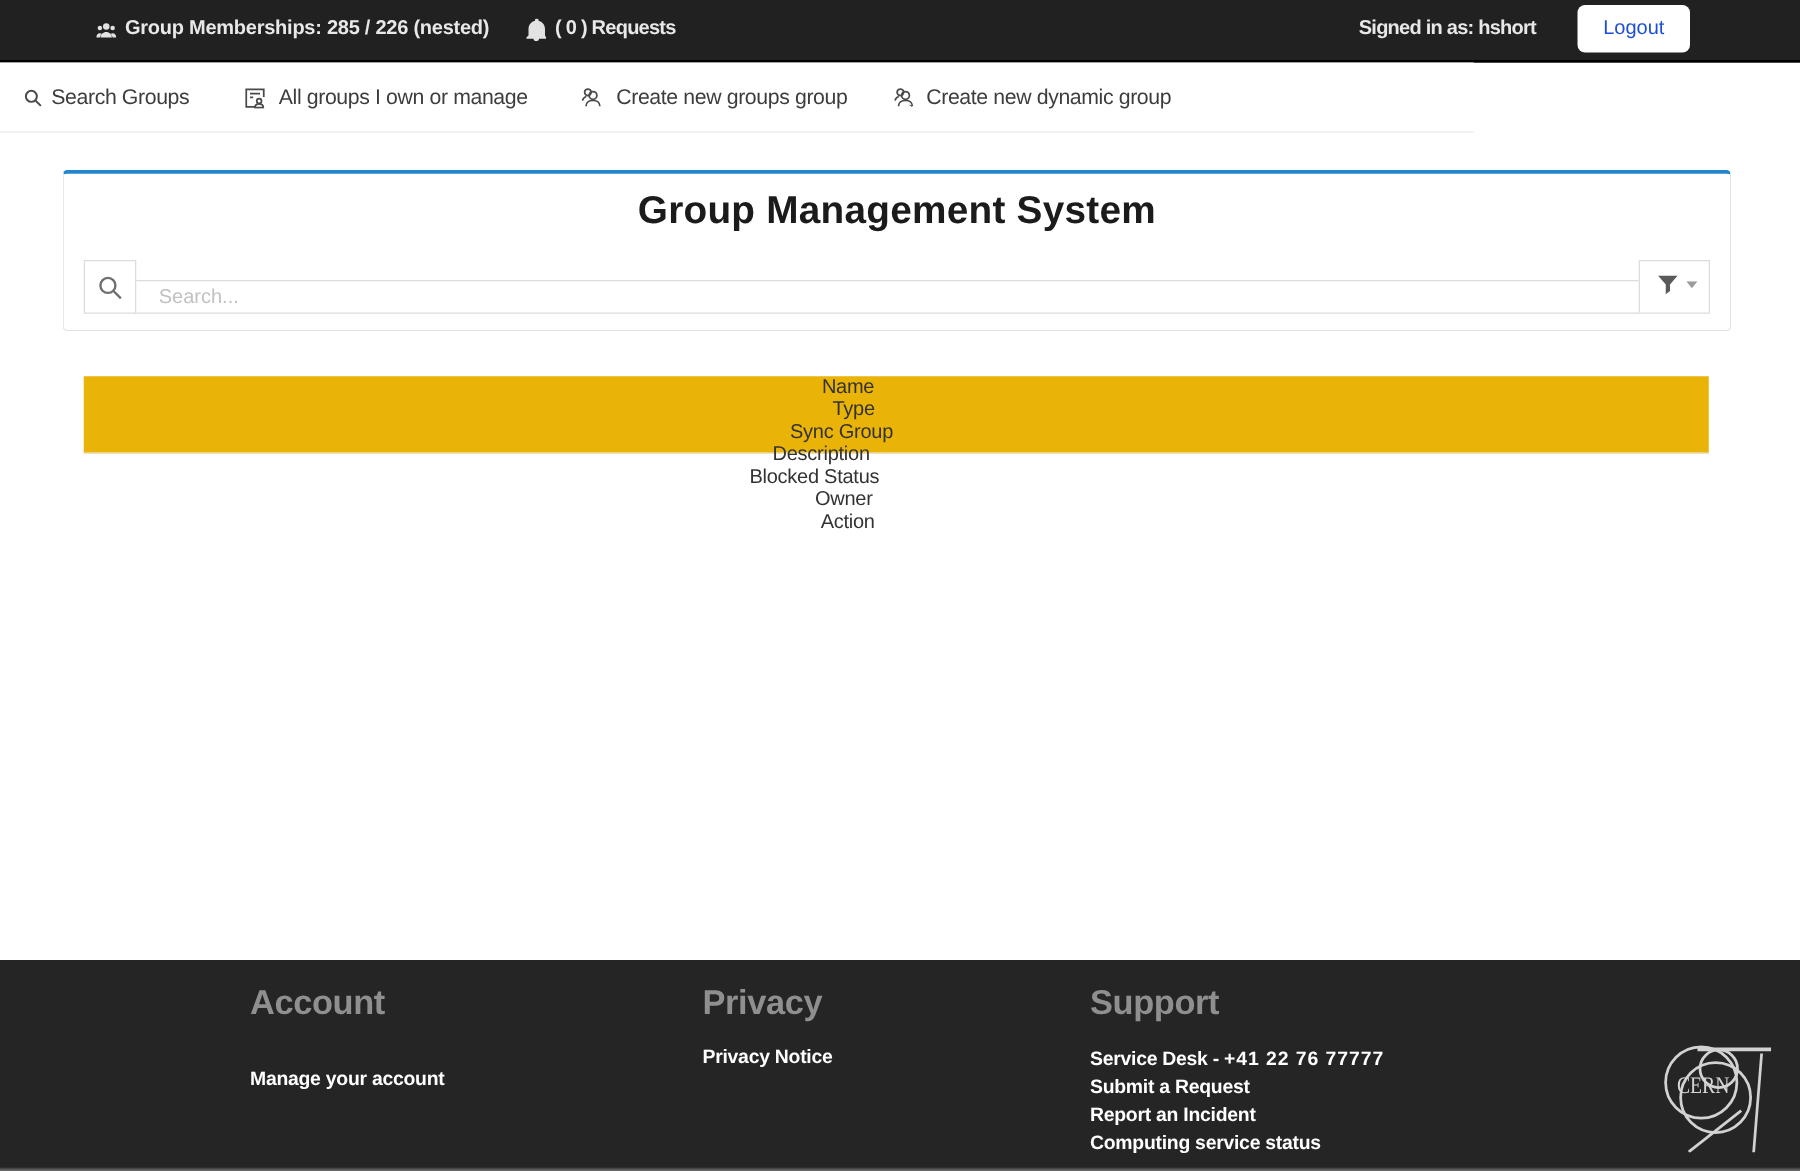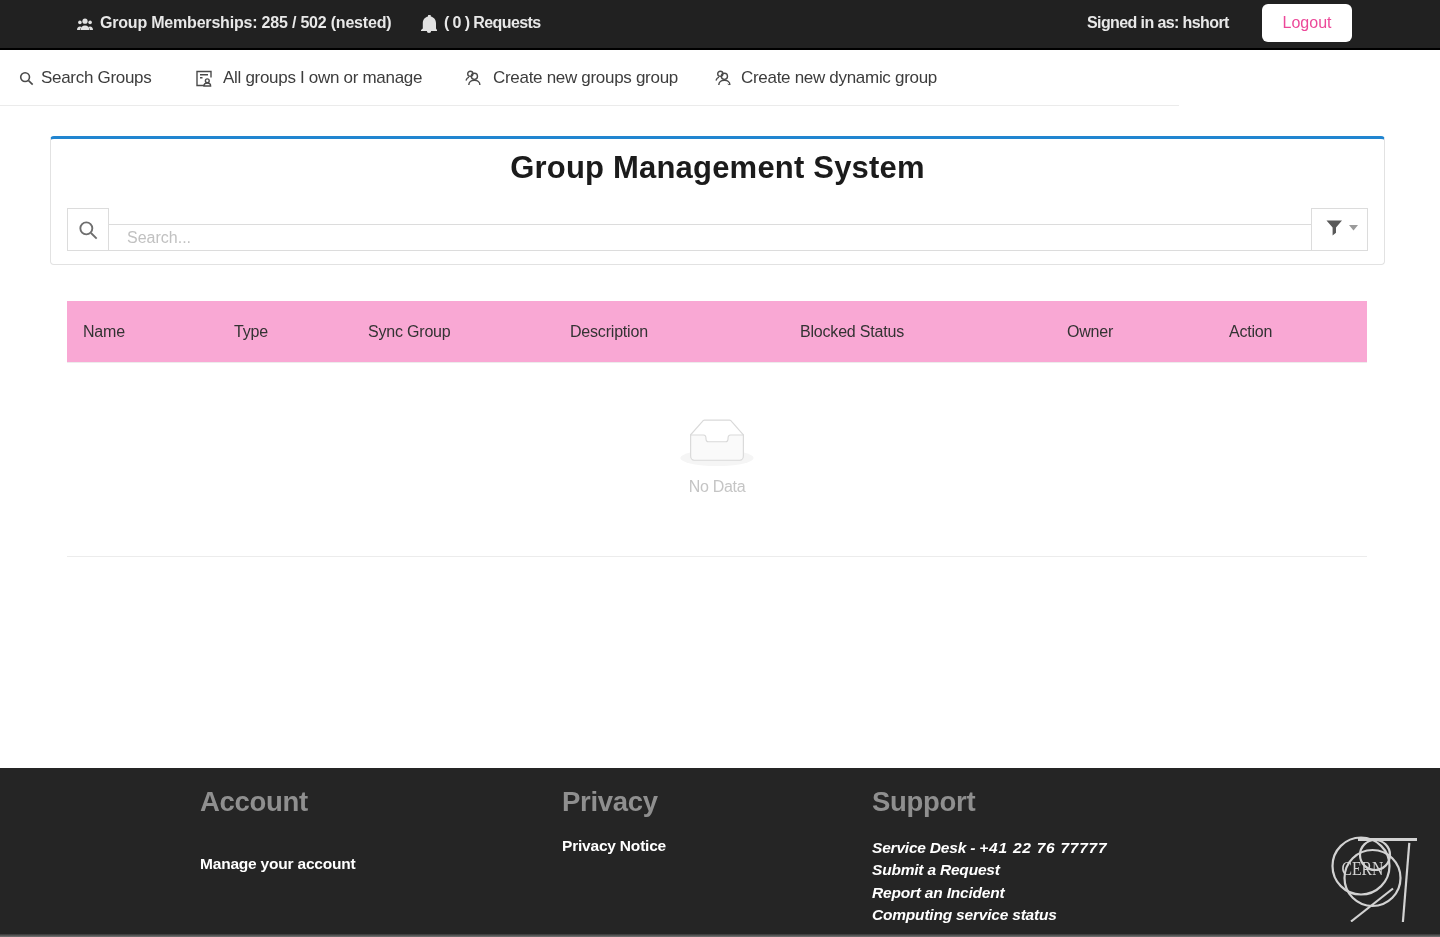--- a/index.html
+++ b/index.html
@@ -5,21 +5,21 @@
   * { margin:0; padding:0; box-sizing:border-box; }
   html,body { width:1440px; height:937px; background:#fff; font-family:"Liberation Sans", sans-serif; overflow:hidden; position:relative; }
   .abs { position:absolute; }
 
   
   #topbar { position:absolute; left:0; top:0; width:1440px; height:50px; background:#212121; }
   #topbar::after { content:""; position:absolute; left:0; bottom:0; width:100%; height:2px; background:#000; }
   #topbar .txt { position:absolute; color:#e8e8e8; font-weight:bold; font-size:16px; top:14px; letter-spacing:-0.2px; }
 
   
-  #logout { position:absolute; left:1262px; top:4px; width:90px; height:38px; background:#fff; border-radius:6px; color:#ec4899; font-size:16px; text-align:center; line-height:38px; }
+  #logout { position:absolute; left:1262px; top:4px; width:90px; height:38px; background:#fff; border-radius:6px; color:#1d4ed8; font-size:16px; text-align:center; line-height:38px; }
 
   
   #nav { position:absolute; left:0; top:50px; width:1179px; height:56px; background:#fff; border-bottom:1px solid #ebebeb;text-decoration:underline; }
   #nav .item { position:absolute; top:0; height:56px; display:flex; align-items:center; color:#3d3d3d; font-size:17px; letter-spacing:-0.3px; }
   #nav svg { margin-right:9px; }
   #nav .item:nth-child(1) svg { margin-right:7px; }
   #nav .item:nth-child(2) svg { margin-right:11px; }
   #nav .item:nth-child(3) svg { margin-right:12px; }
   #nav .item:nth-child(4) svg { margin-right:10px; }
 
@@ -27,21 +27,21 @@
   #card { position:absolute; left:50px; top:136px; width:1335px; height:129px; background:#fff; border:1px solid #e2e2e2; border-top:3px solid #2185d0; border-radius:4px; }
   #card h1 { text-align:center; font-size:31px; color:#1b1b1b; margin-top:11px; letter-spacing:0.2px; }
   #igroup { position:absolute; left:16px; top:69px; width:1301px; height:43px; display:flex; }
   #igroup .addon { width:42px; height:43px; border:1px solid #dcdcdc; background:#fff; display:flex; align-items:center; justify-content:center; }
   #igroup .input { flex:1; border:1px solid #dcdcdc; border-left:none; border-right:none; display:flex; align-items:center; padding-left:18px; color:#c1c1c1; font-size:16px;margin-top:16px; }
   #igroup .addon.right { width:57px; padding-left:4px; position:relative; top:0; }
   #igroup .addon.right svg { position:relative; top:-2px; }
 
   
   #table { position:absolute; left:67px; top:301px; width:1300px; }
-  #thead { height:62px; background:#f9a8d4; border-bottom:1px solid #ececec; display:flex; align-items:center; }
+  #thead { height:62px; background:#eab308; border-bottom:1px solid #ececec; display:flex; align-items:center;flex-direction:column; }
   #thead .th { padding-left:16px; font-size:16px; color:#333; font-weight:400; letter-spacing:-0.2px; }
   #tbody { height:194px; border-bottom:1px solid #ececec; position:relative; }
   #empty { position:absolute; left:50%; top:56px; transform:translateX(-50%); text-align:center; }
   #empty .nodata { margin-top:8px; color:#c5c5c5; font-size:16px; letter-spacing:-0.3px; }
 
   
   #footer { position:absolute; left:0; top:768px; width:1440px; height:169px; background:#252525; }
   #footer h2 { position:absolute; color:#8f8f8f; font-size:27.5px; letter-spacing:-0.3px; }
   #footer .link { position:absolute; color:#fff; font-weight:bold; font-size:15.5px; letter-spacing:-0.2px; }
   #footer .sup { line-height:22.4px; }
@@ -52,21 +52,21 @@
 
 <div id="topbar">
   <svg class="abs" style="left:77px;top:17px" width="16" height="14" viewBox="0 0 16 14" fill="#e2e2e2">
     <circle cx="8" cy="4.2" r="2.6"></circle>
       <path d="M3.5 13c0-2.6 2-4.4 4.5-4.4s4.5 1.8 4.5 4.4z"></path>
     <circle cx="2.9" cy="5.4" r="1.8"></circle>
       <path d="M0 13c0-2 1.2-3.4 2.9-3.4 .6 0 1.2.2 1.6.5-.9.9-1.4 1.8-1.6 2.9z"></path>
     <circle cx="13.1" cy="5.4" r="1.8"></circle>
       <path d="M16 13c0-2-1.2-3.4-2.9-3.4-.6 0-1.2.2-1.6.5 .9.9 1.4 1.8 1.6 2.9z"></path>
   </svg>
-  <div class="txt" style="left:100px">Group Memberships: 285 / 502 (nested)</div>
+  <div class="txt" style="left:100px">Group Memberships: 285 / 226 (nested)</div>
   <svg class="abs" style="left:421px;top:15px" width="16" height="18" viewBox="0 0 16 18" fill="#e2e2e2">
     <path d="M8 18a2.2 2.2 0 0 0 2.2-2.2H5.8A2.2 2.2 0 0 0 8 18zm7-4.6V8.2c0-3.2-2.1-5.9-5.2-6.6V.9a1.4 1.4 0 1 0-2.8 0v.7C3.9 2.3 1.8 5 1.8 8.2v5.2L0 15v1h16v-1z"></path>
   </svg>
   <div class="txt" style="left:444px;letter-spacing:-0.6px">( 0 ) Requests</div>
   <div class="txt" style="left:1087px;letter-spacing:-0.6px">Signed in as: hshort</div>
   <div id="logout">Logout</div>
 </div>
 
 <div id="nav">
   <div class="item" style="left:19px">
@@ -130,43 +130,29 @@
 <div id="table">
   <div id="thead">
     <div class="th" style="width:151px">Name</div>
     <div class="th" style="width:134px">Type</div>
     <div class="th" style="width:202px">Sync Group</div>
     <div class="th" style="width:230px">Description</div>
     <div class="th" style="width:267px">Blocked Status</div>
     <div class="th" style="width:162px">Owner</div>
     <div class="th" style="width:153px">Action</div>
   </div>
-  <div id="tbody">
-    <div id="empty">
-      <svg width="74" height="47" viewBox="0 0 64 41" xmlns="http://www.w3.org/2000/svg">
-        <g transform="translate(0 1)" fill="none" fill-rule="evenodd">
-          <ellipse fill="#f5f5f5" cx="32" cy="33" rx="32" ry="7"></ellipse>
-          <g fill-rule="nonzero" stroke="#d9d9d9">
-            <path d="M55 12.76L44.854 1.258C44.367.474 43.656 0 42.907 0H21.093c-.749 0-1.46.474-1.947 1.257L9 12.761V22h46v-9.24z"></path>
-            <path d="M41.613 15.931c0-1.605.994-2.93 2.227-2.931H55v18.137C55 33.26 53.68 35 52.05 35h-40.1C10.32 35 9 33.259 9 31.137V13h11.16c1.233 0 2.227 1.323 2.227 2.928v.022c0 1.605 1.005 2.901 2.237 2.901h14.752c1.232 0 2.237-1.308 2.237-2.913v-.007z" fill="#fafafa"></path>
-          </g>
-        </g>
-      </svg>
-      <div class="nodata">No Data</div>
-    </div>
-  </div>
 </div>
 
 <div id="footer">
   <h2 style="left:200px;top:786px;position:fixed;">Account</h2>
   <h2 style="left:562px;top:786px;position:fixed;">Privacy</h2>
   <h2 style="left:872px;top:786px;position:fixed;">Support</h2>
   <div class="link" style="left:200px;top:855px;position:fixed;">Manage your account</div>
   <div class="link" style="left:562px;top:837px;position:fixed;">Privacy Notice</div>
-  <div class="link sup" style="left:872px;top:837px;position:fixed;font-style:italic;">Service Desk - <span style="letter-spacing:0.75px">+41 22 76 77777</span><br>Submit a Request<br>Report an Incident<br>Computing service status</div>
+  <div class="link sup" style="left:872px;top:837px;position:fixed;">Service Desk - <span style="letter-spacing:0.75px">+41 22 76 77777</span><br>Submit a Request<br>Report an Incident<br>Computing service status</div>
 
   <svg style="position:fixed;left:1331px;top:836px" width="86" height="86" viewBox="0 0 86 86" fill="none" stroke="#d2d2d2" stroke-width="2.2">
     <circle cx="30" cy="30" r="28.5"></circle>
     <circle cx="41.5" cy="42" r="28"></circle>
     <circle cx="44" cy="19" r="15"></circle>
     <line x1="27" y1="3.5" x2="86" y2="3.5" stroke-width="3"></line>
     <line x1="78.3" y1="6.8" x2="71.9" y2="86"></line>
     <line x1="20" y1="85.5" x2="62" y2="52.5"></line>
     <text x="10.5" y="38.5" font-size="19" font-family="Liberation Serif, serif" fill="#d4d4d4" stroke="none" textLength="42" lengthAdjust="spacingAndGlyphs">CERN</text>
   </svg>

